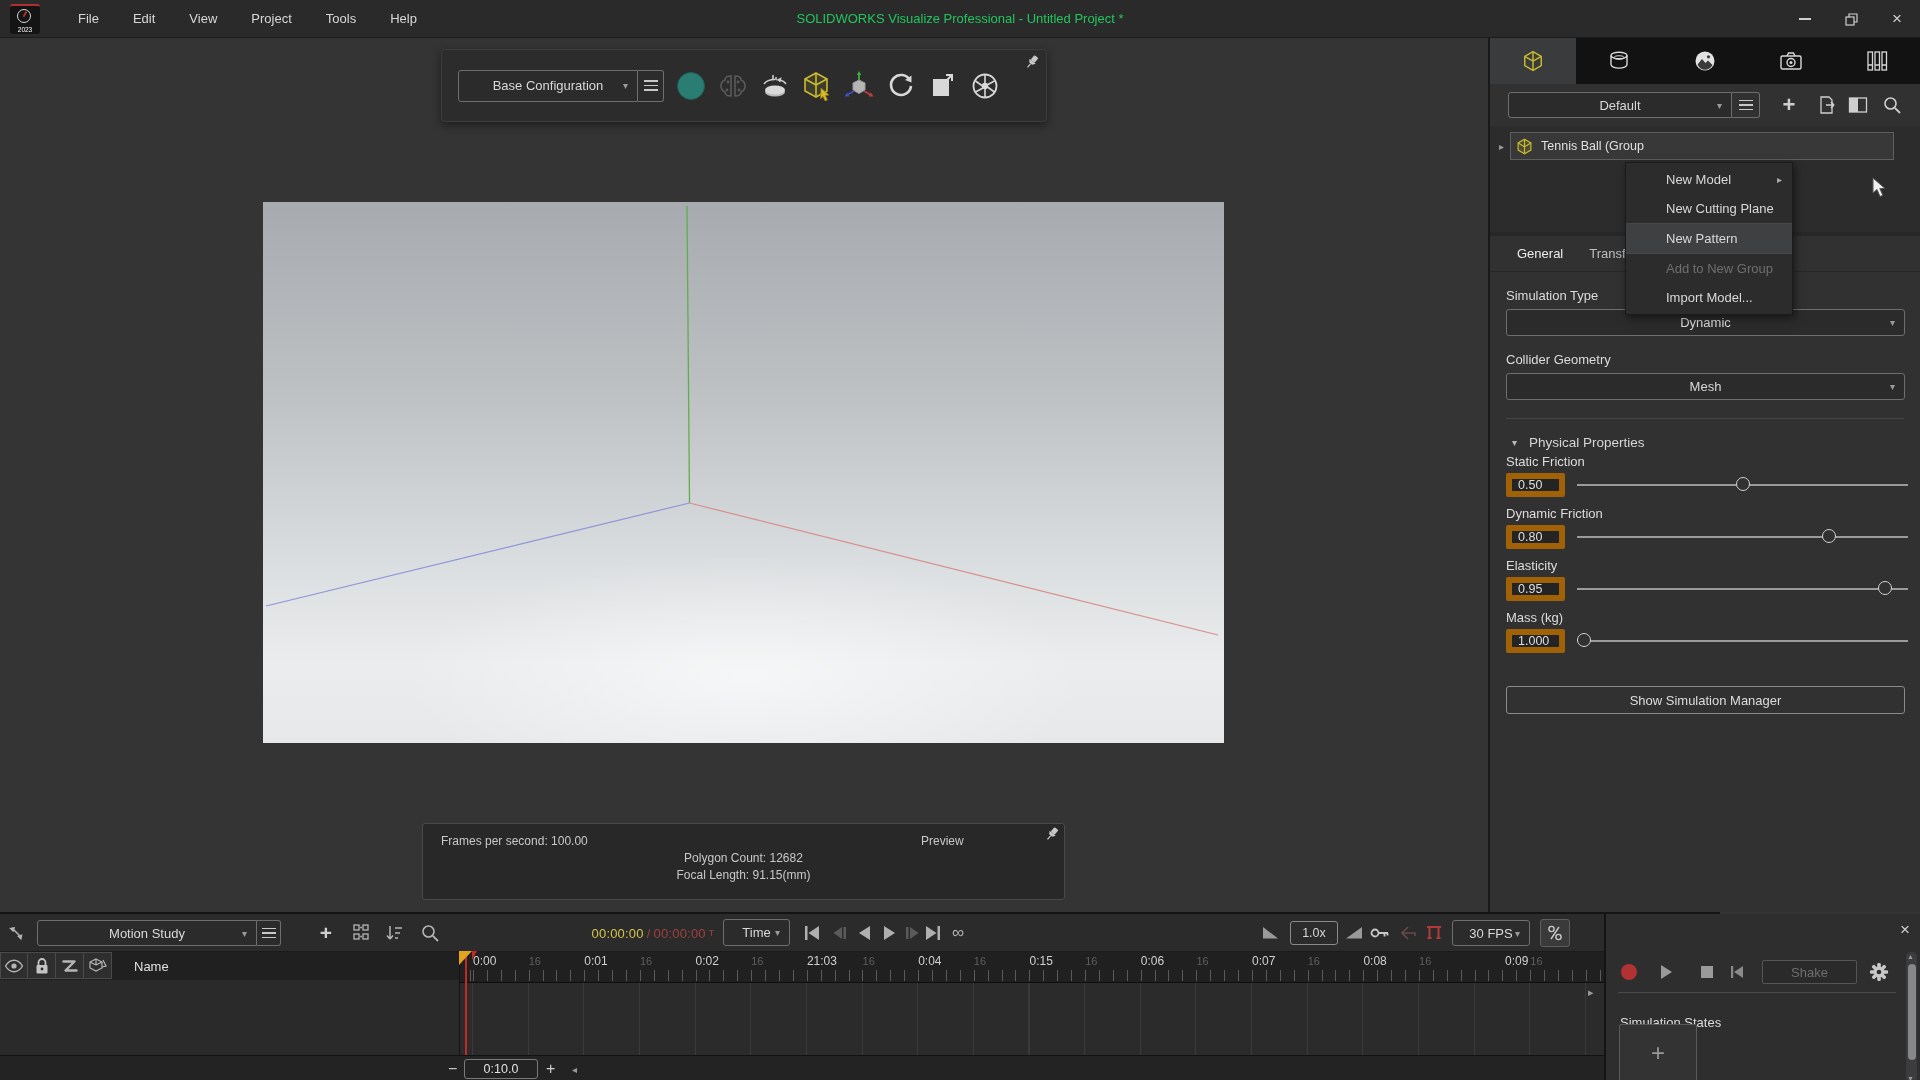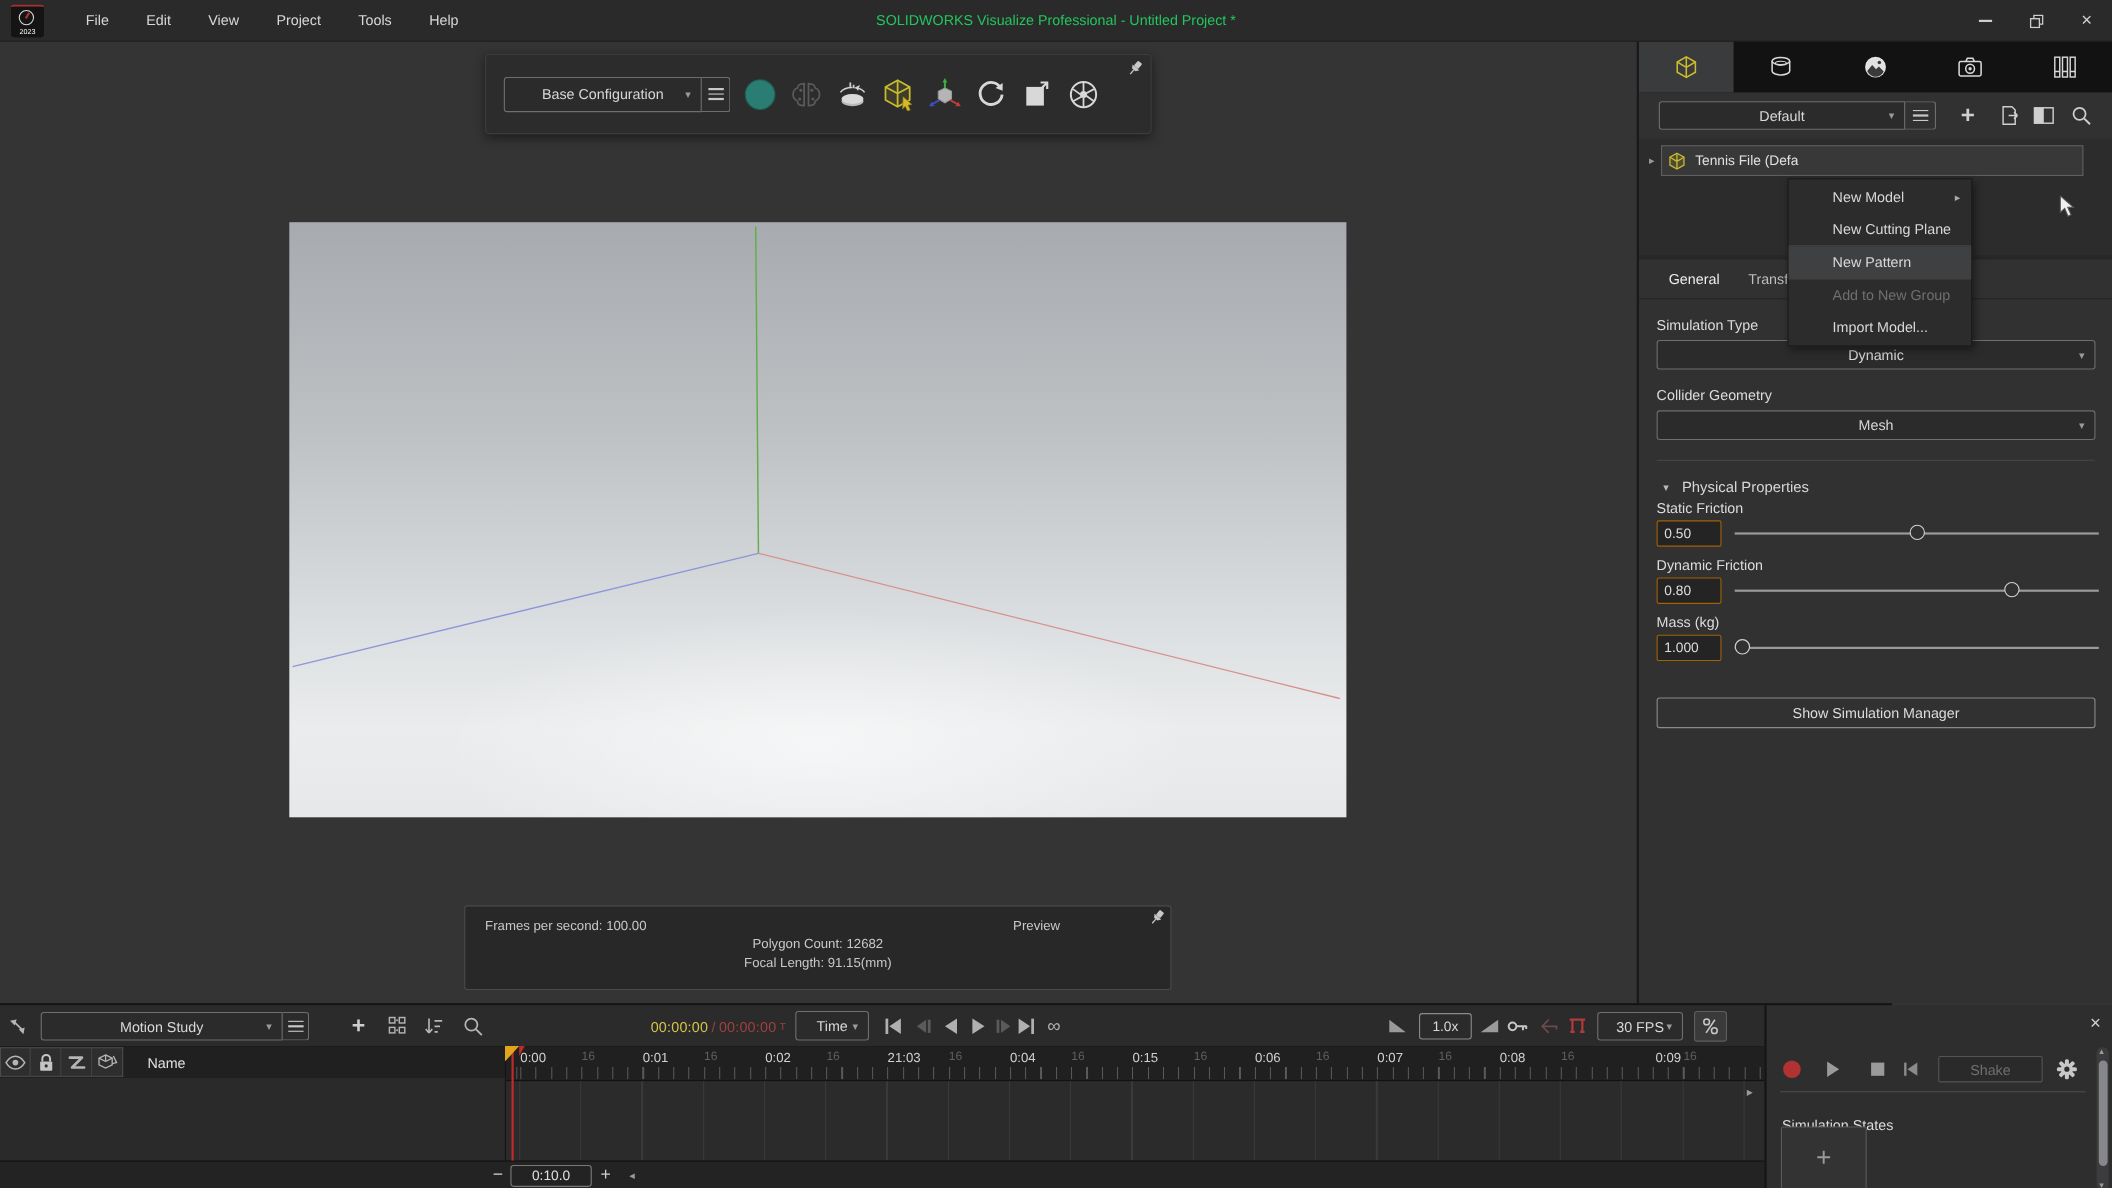--- a/index.html
+++ b/index.html
@@ -83,21 +83,21 @@
 
   #rp-props { position:absolute; left:0; top:234px; width:100%; }
   .prop-label { margin:16px 0 6px 16px; color:#dcdcdc; }
   .prop-dd { width:399px; height:27px; margin-left:16px; background:#2b2b2b; }
   .hsep { height:1px; background:#454545; margin:18px 16px 0 16px; }
   .section-head { display:flex; align-items:center; margin:16px 0 2px 22px; color:#d6d6d6; font-size:13.5px; }
   .section-head .car { color:#b8b8b8; font-size:10px; margin-right:12px; }
   .field { position:relative; height:52px; }
   .field .flabel { position:absolute; left:16px; top:2px; color:#dcdcdc; }
   .field .fval { position:absolute; left:16px; top:21px; width:59px; height:24px; background:#242424;
-    border:1px solid #a16207; border-radius:2px; color:#dedede; font-size:12.5px; display:flex; align-items:center; padding-left:6px; }
+    border:6px solid #a16207; border-radius:2px; color:#dedede; font-size:12.5px; display:flex; align-items:center; padding-left:6px; }
   .slider { position:absolute; left:87px; top:21px; width:331px; height:24px; }
   .slider .trk { position:absolute; left:0; top:11px; width:100%; height:2px; background:#9a9a9a; }
   .slider .handle { position:absolute; top:4px; width:14px; height:14px; border:1.5px solid #d2d2d2; border-radius:50%; background:#313131; }
   #show-sim-btn { margin:26px 0 0 16px; width:399px; height:28px; border:1px solid #8a8a8a; border-radius:3px;
     background:transparent; display:flex; align-items:center; justify-content:center; color:#dcdcdc; }
 
   
   #context-menu { position:absolute; left:1625px; top:124px; width:168px; background:#2c2c2c;
     border:1px solid #1a1a1a; box-shadow:2px 3px 8px rgba(0,0,0,.5); padding:2px 0; z-index:50; }
   .cm-item { position:relative; height:29px; display:flex; align-items:center; padding-left:40px; color:#d8d8d8; }
@@ -402,21 +402,21 @@
 
       <div id="rp-tree">
         <div id="tree-row">
           <span id="tree-caret">▸</span>
           <svg class="cube" width="17" height="17" viewBox="0 0 20 20">
             <g stroke="#c9bb2e" fill="rgba(201,187,46,.15)" stroke-width="1.4">
               <path d="M10 1.5 17.5 5.8v8.4L10 18.5 2.5 14.2V5.8z"></path>
               <path d="M10 1.5v8.7m0 0L2.5 5.8m7.5 4.4 7.5-4.4M10 18.5v-8.3" fill="none"></path>
             </g>
           </svg>
-          <span>Tennis File (Defa</span>
+          <span>Tennis Ball (Group</span>
         </div>
       </div>
 
       <div id="rp-tabrow">
         <span class="t1">General</span>
         <span class="t2">Transform</span>
       </div>
 
       <div id="rp-props">
         <div class="prop-label">Simulation Type</div>
@@ -442,20 +442,28 @@
               <div class="trk"></div>
               <div class="handle" style="left: calc(50% - 7px);"></div>
             </div>
         </div>
         <div class="field">
           <div class="flabel">Dynamic Friction</div>
           <div class="fval">0.80</div>
           <div class="slider">
               <div class="trk"></div>
               <div class="handle" style="left: calc(76% - 7px);"></div>
+            </div>
+        </div>
+        <div class="field">
+          <div class="flabel">Elasticity</div>
+          <div class="fval">0.95</div>
+          <div class="slider">
+              <div class="trk"></div>
+              <div class="handle" style="left: calc(93% - 7px);"></div>
             </div>
         </div>
         <div class="field">
           <div class="flabel">Mass (kg)</div>
           <div class="fval">1.000</div>
           <div class="slider">
               <div class="trk"></div>
               <div class="handle" style="left: calc(2% - 7px);"></div>
             </div>
         </div>

